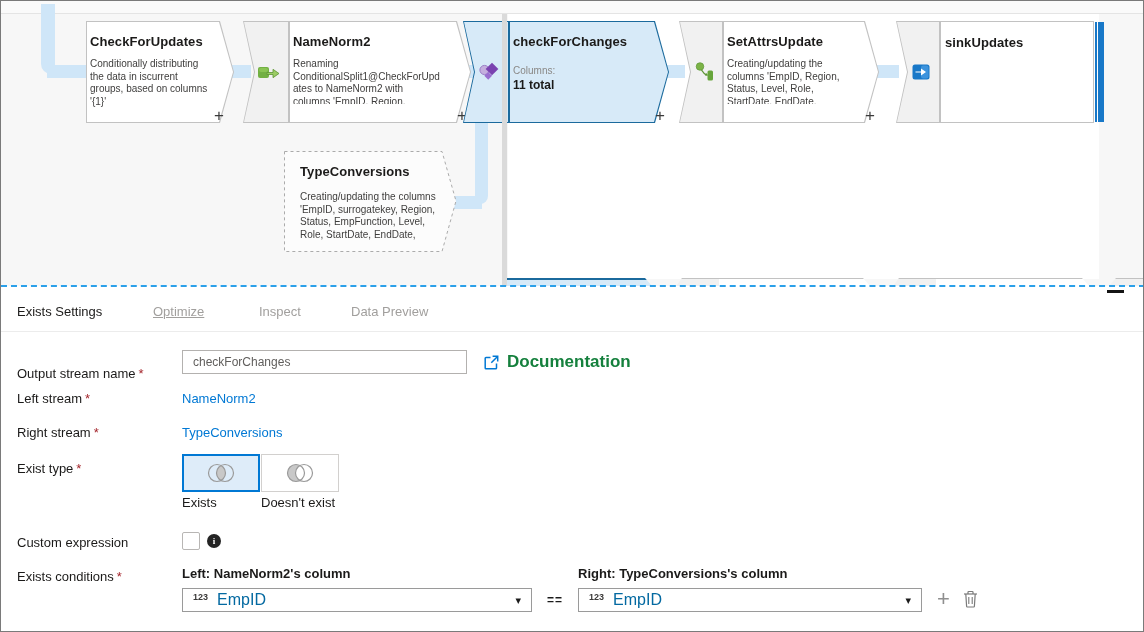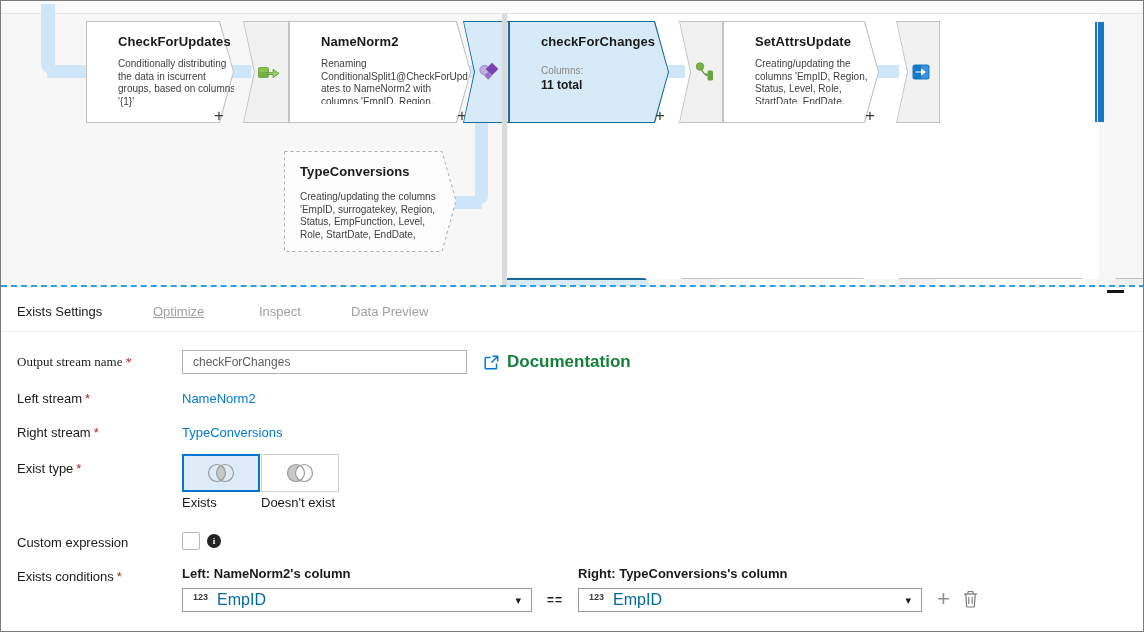--- a/index.html
+++ b/index.html
@@ -16,21 +16,21 @@
   
   .chev,.notchbox{position:absolute;z-index:10;}
   .chev .bl,.chev .fl,.notchbox .bl,.notchbox .fl{position:absolute;}
   .chev .bl{inset:0;clip-path:polygon(0 0,calc(100% - 14px) 0,100% 50%,calc(100% - 14px) 100%,0 100%);background:#c2c2c2;}
   .chev .fl{inset:1px;clip-path:polygon(0 0,calc(100% - 14px) 0,100% 50%,calc(100% - 14px) 100%,0 100%);background:#fff;}
   .notchbox .bl{inset:0;clip-path:polygon(0 0,100% 0,100% 100%,0 100%,11px 50%);background:#c2c2c2;}
   .notchbox .fl{inset:1px;clip-path:polygon(0 0,100% 0,100% 100%,0 100%,11px 50%);background:#f1f1f1;}
   .selected .bl{background:#1b6a9d;}
   .selected .fl{background:#d7eaf8;}
 
-  .node-content{position:absolute;inset:0;padding:13px 14px 0 32px;box-sizing:border-box;overflow:hidden;}
+  .node-content{position:absolute;inset:0;padding:13px 14px 0 4px;box-sizing:border-box;overflow:hidden;}
   .node-title{font-size:13px;font-weight:600;color:#1b1a19;letter-spacing:.1px;}
   .node-desc{margin-top:9px;font-size:10px;line-height:12.5px;color:#3f3e3d;overflow-wrap:anywhere;overflow:hidden;}
   .node-plus{position:absolute;right:4px;bottom:-1px;font-size:17px;font-weight:400;color:#3a3a3a;z-index:12;cursor:pointer;line-height:17px;}
   .iconwrap{position:absolute;inset:0;display:flex;align-items:center;justify-content:center;padding-left:6px;box-sizing:border-box;}
 
   .cols-label{margin-top:16px;font-size:10px;color:#8a8886;}
   .cols-value{margin-top:2px;font-size:12px;font-weight:700;color:#1b1a19;}
 
   
   .sinkbody{position:absolute;z-index:10;background:#fff;border:1px solid #c2c2c2;box-sizing:border-box;}
@@ -178,20 +178,25 @@
       <div class="fl"></div>
       <div class="iconwrap">
         <svg width="18" height="16" viewBox="0 0 18 16">
           <rect x="0.5" y="0.5" width="17" height="15" rx="2.5" fill="#1878c8"></rect>
           <rect x="9" y="1.5" width="7.5" height="13" rx="2" fill="#3c93dd"></rect>
           <path d="M3.5 8 h5.5 v-3 l5 3.5 -5 3.5 v-3 h-5.5 z" fill="#ffffff" transform="translate(0,-0.5)"></path>
         </svg>
       </div>
     </div>
 
+    <div class="sinkbody" style="left:939px;top:20px;width:154px;height:102px;">
+      <div class="node-content">
+        <div class="node-title">sinkUpdates</div>
+      </div>
+    </div>
     <div class="sink-bar" style="left:1094px;top:21px;width:2px;height:100px;"></div>
     <div class="sink-bar" style="left:1097px;top:21px;width:6px;height:100px;"></div>
 
     <svg style="position:absolute;left:283px;top:150px;z-index:10;" width="174" height="101" viewBox="0 0 174 101">
       <polygon points="0.5,0.5 158,0.5 172,50 158,100.5 0.5,100.5" fill="#fcfcfc" stroke="#ababab" stroke-width="1" stroke-dasharray="3,3"></polygon>
     </svg>
     <div class="typeconv-text" style="left:299px;top:163px;width:145px;height:86px;overflow:hidden;">
       <div class="node-title">TypeConversions</div>
       <div class="node-desc" style="width:140px;margin-top:12px;">Creating/updating the columns 'EmpID, surrogatekey, Region, Status, EmpFunction, Level, Role, StartDate, EndDate,</div>
     </div>
@@ -210,21 +215,21 @@
   <div class="collapse-dash"></div>
 
   <div class="panel">
 
     <div class="tab active" style="left:16px;">Exists Settings</div>
     <div class="tab" style="left:152px;text-decoration:underline;">Optimize</div>
     <div class="tab" style="left:258px;">Inspect</div>
     <div class="tab" style="left:350px;">Data Preview</div>
     <div class="tabs-divider"></div>
 
-    <div class="flabel" style="top:67px;font-family:Liberation Serif, serif;"><span>Output stream name</span><span class="req">*</span></div>
+    <div class="flabel" style="top:79px;"><span>Output stream name</span><span class="req">*</span></div>
     <div class="txt-input" style="top:63px;">checkForChanges</div>
     <div class="doc-link">
       <svg width="15" height="15" viewBox="0 0 15 15">
         <path d="M6.5 2.5 H2 a0.8 0.8 0 0 0 -0.8 0.8 V13 a0.8 0.8 0 0 0 0.8 0.8 H11.7 a0.8 0.8 0 0 0 0.8 -0.8 V8.5" fill="none" stroke="#0078d4" stroke-width="1.5"></path>
         <path d="M8.6 1.3 H13.7 V6.4" fill="none" stroke="#0078d4" stroke-width="1.5"></path>
         <path d="M13.3 1.7 L7.3 7.7" fill="none" stroke="#0078d4" stroke-width="1.5"></path>
       </svg>
       <span>Documentation</span>
     </div>
 

